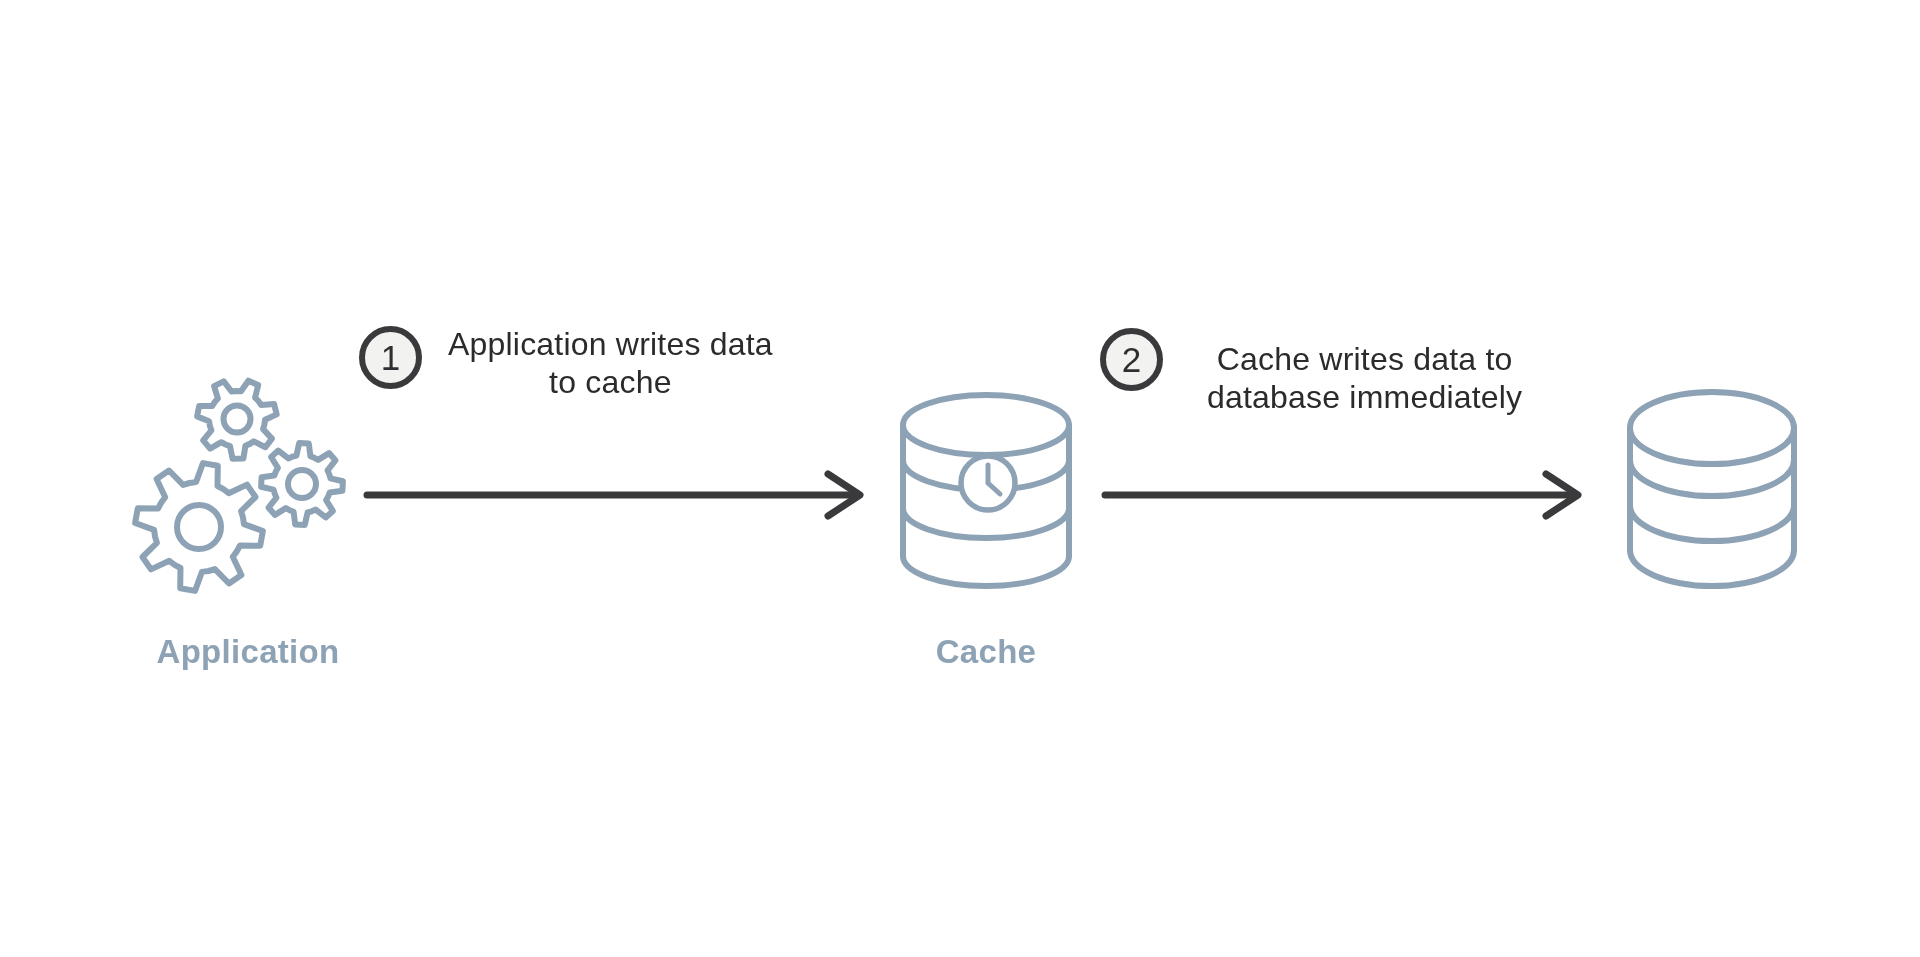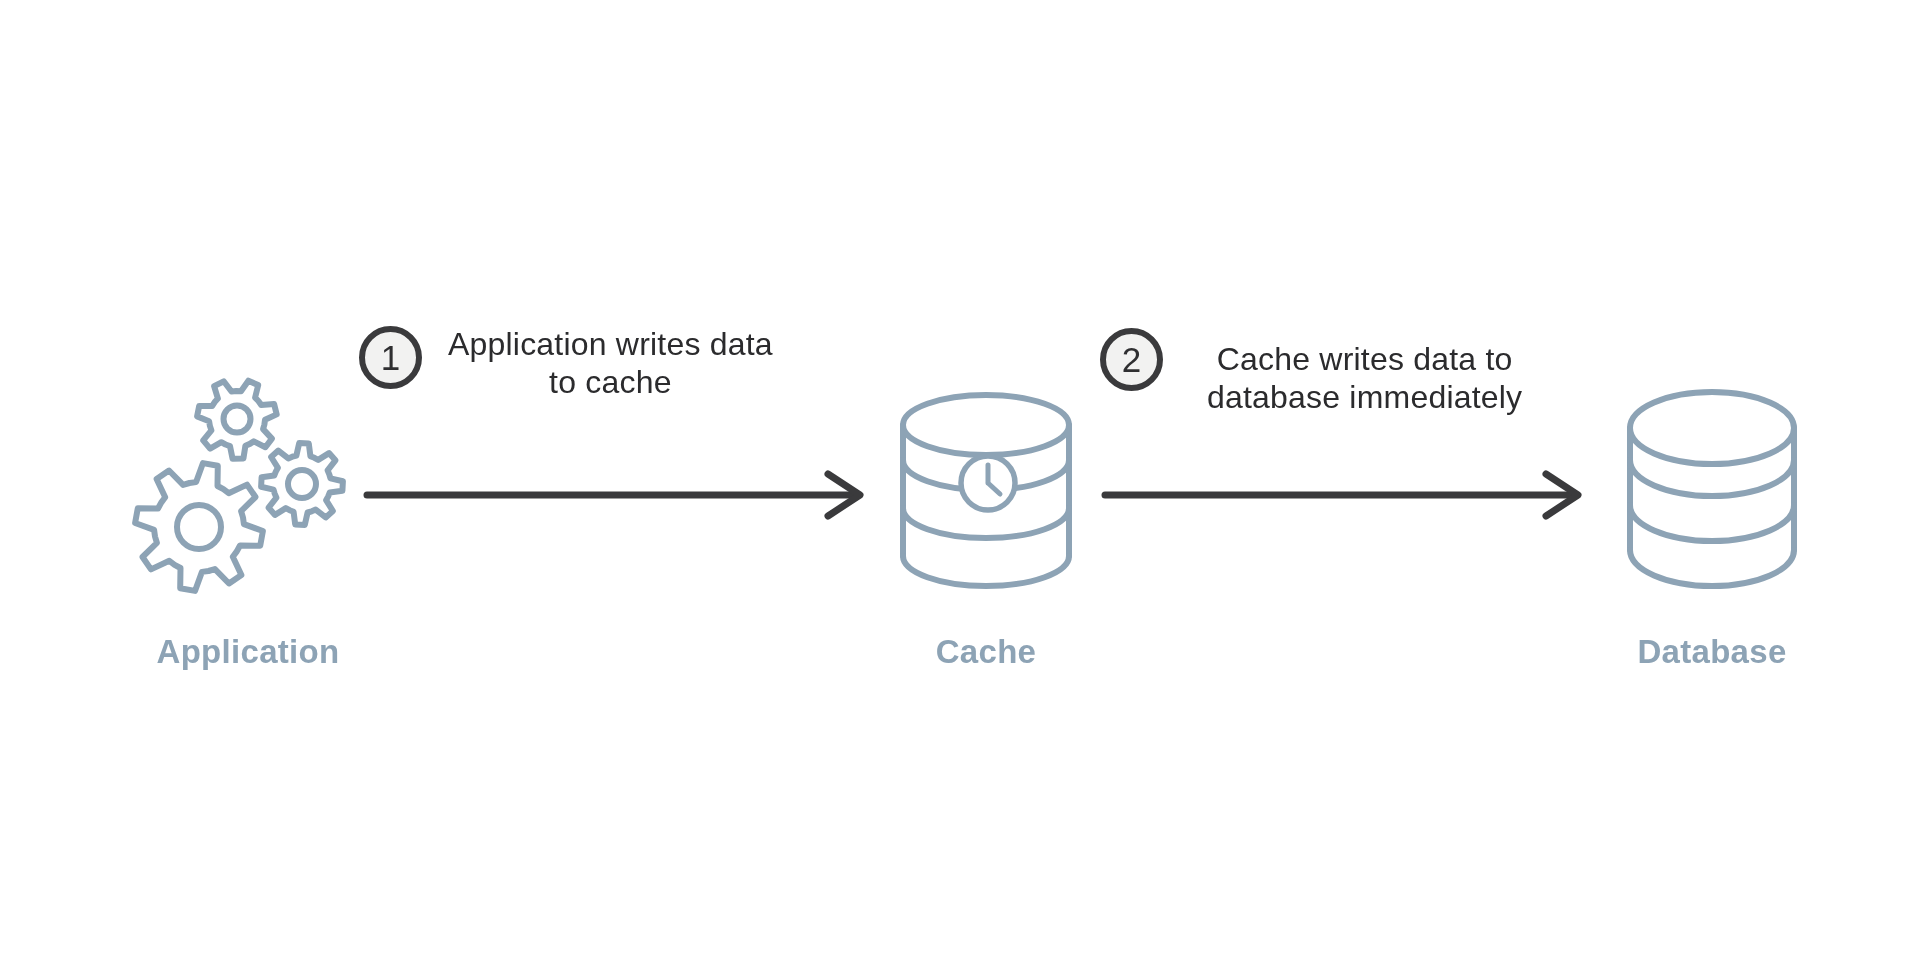--- a/index.html
+++ b/index.html
@@ -145,15 +145,14 @@
 to cache</div>
 
   <div class="badge badge-2">
     <span>2</span>
   </div>
   <div class="step-text step-text-2">Cache writes data to
 database immediately</div>
 
   <div class="node-label label-application">Application</div>
   <div class="node-label label-cache">Cache</div>
-  <div class="node-label label-database">Database</div>
 
 </div>
 
 </body></html>

